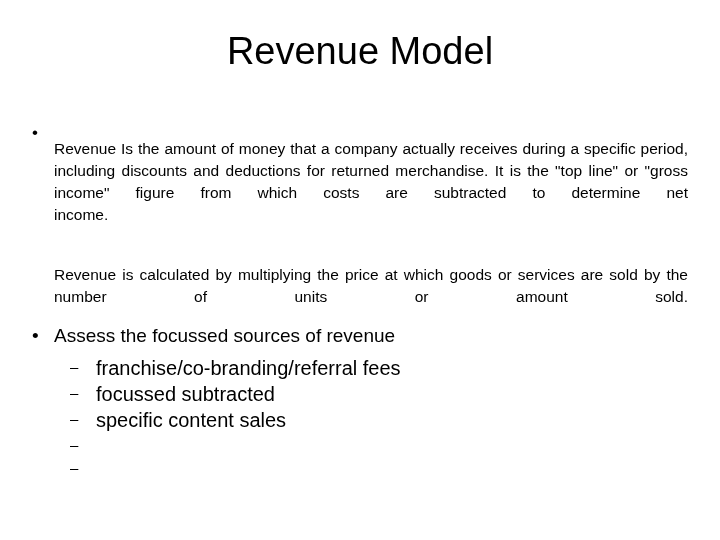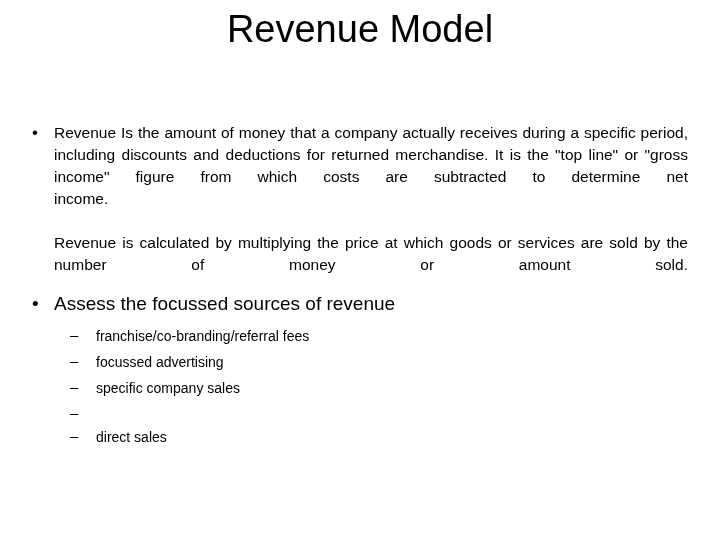--- a/index.html
+++ b/index.html
@@ -15,21 +15,21 @@
     overflow: hidden;
   }
   .slide {
     position: relative;
     width: 720px;
     height: 540px;
     box-sizing: border-box;
   }
   .slide-title {
     position: absolute;
-    top: 6px;
+    top: 28px;
     left: 0;
     width: 720px;
     text-align: center;
     font-size: 38px;
     line-height: 46px;
     font-weight: normal;
     letter-spacing: 0px;
   }
   .body-area {
     position: absolute;
@@ -86,80 +86,80 @@
   .sub-list {
     margin-top: 6px;
     margin-left: 38px;
   }
   .sub-row {
     display: flex;
     align-items: flex-start;
     margin-bottom: 2px;
   }
   .sub-text {
-    font-size: 14px;
+    font-size: 20px;
     line-height: 24px;
     text-align: right;
   }
   .spacer-1 {
     height: 14px;
   }
   .justify-block {
     text-align: justify;
     text-align-last: justify;
+    margin-top: 16px;
   }
 </style>
 </head>
 <body>
 
 <div class="slide">
 
   <div class="slide-title">Revenue Model</div>
 
   <div class="body-area">
 
     <div class="bullet-row">
       <div class="bullet-mark">•</div>
       <div class="bullet-text">
         <div class="para-1 justify-block">Revenue Is the amount of money that a company actually receives during a specific period, including discounts and deductions for returned merchandise. It is the "top line" or "gross income" figure from which costs are subtracted to determine net</div>
         <div class="para-1-last">income.</div>
         <div class="para-gap"></div>
-        <div class="para-2 justify-block">Revenue is calculated by multiplying the price at which goods or services are sold by the number of money or amount sold.</div>
+        <div class="para-2 justify-block">Revenue is calculated by multiplying the price at which goods or services are sold by the number of units or amount sold.</div>
       </div>
     </div>
 
     <div class="spacer-1"></div>
 
     <div class="bullet-row">
       <div class="bullet-mark big">•</div>
       <div class="level1-plain">Assess the focussed sources of revenue</div>
     </div>
 
     <div class="sub-list">
 
       <div class="sub-row">
         <div class="bullet-mark dash">–</div>
         <div class="sub-text">franchise/co-branding/referral fees</div>
       </div>
 
       <div class="sub-row">
         <div class="bullet-mark dash">–</div>
-        <div class="sub-text">focussed advertising</div>
+        <div class="sub-text">focussed subtracted</div>
       </div>
 
       <div class="sub-row">
         <div class="bullet-mark dash">–</div>
-        <div class="sub-text">specific company sales</div>
+        <div class="sub-text">specific content sales</div>
       </div>
 
       <div class="sub-row">
         <div class="bullet-mark dash">–</div>
       </div>
 
       <div class="sub-row">
         <div class="bullet-mark dash">–</div>
-        <div class="sub-text">direct sales</div>
       </div>
 
     </div>
 
   </div>
 </div>
 
 </body></html>

